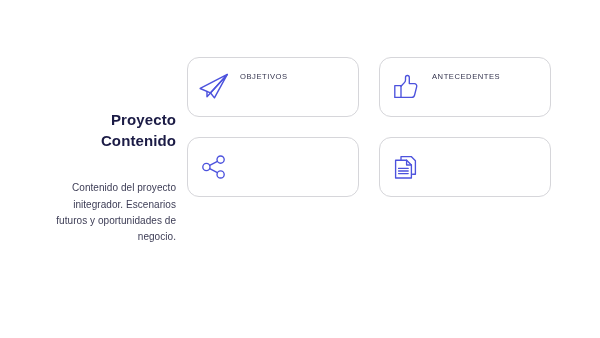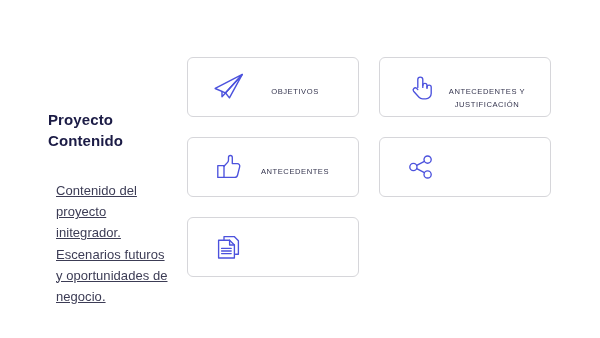--- a/index.html
+++ b/index.html
@@ -19,61 +19,60 @@
     inset: 0;
     background: #ffffff;
   }
 
   
   #left-panel {
     position: absolute;
     left: 48px;
     top: 110px;
     width: 128px;
+    text-align: right;
   }
   #title {
     font-size: 15px;
     font-weight: bold;
     line-height: 1.38;
     color: #1b1b45;
     letter-spacing: 0.1px;
     margin: 0;
   }
   #subtitle {
-    margin: 8px;
+    margin: 0;
     margin-top: 29px;
-    font-size: 13px;
+    font-size: 10px;
     line-height: 1.62;
     color: #3c3c55;
     letter-spacing: 0.05px;
-    text-decoration: underline;
   }
 
   
   #card-grid {
     position: absolute;
     left: 187px;
     top: 57px;
     width: 364px;
     display: grid;
     grid-template-columns: 172px 172px;
     grid-template-rows: 60px 60px 60px;
     column-gap: 20px;
     row-gap: 20px;
   }
   .card {
     background: #ffffff;
     border: 1px solid #d6d6da;
-    border-radius: 6px;
+    border-radius: 12px;
     display: flex;
     align-items: flex-start;
-    padding: 15px;
+    padding: 0;
     position: relative;
     box-sizing: border-box;
-    text-align: center;
   }
   .card-icon {
     width: 52px;
     min-width: 52px;
     height: 100%;
     display: flex;
     align-items: center;
     justify-content: center;
   }
   .card-icon svg {
@@ -111,33 +110,20 @@
           <path d="M12.6 21.6 L28.5 4.2 L16.4 26.2 L12.8 21.7 Z"></path>
           <path d="M9.4 20.2 L9.4 25.1 L12.7 21.7"></path>
         </svg>
       </div>
       <div class="card-label">
         <span>OBJETIVOS</span>
       </div>
     </div>
 
 
-    <div class="card">
-      <div class="card-icon">
-        <svg width="32" height="32" viewBox="0 0 32 32" fill="none" stroke="#4c52dd" stroke-width="1.35" stroke-linejoin="round" stroke-linecap="round">
-          <path d="M12.8 16.6 L12.8 8.6 a2.5 2.5 0 0 1 5 0 L17.8 16.4"></path>
-          <path d="M17.8 14.4 a2.1 2.1 0 0 1 4.2 0 L22 17.4"></path>
-          <path d="M22 16.2 a2.1 2.1 0 0 1 4.2 0 L26.2 22.4 a5.4 5.4 0 0 1 -5.4 5.4 L17.6 27.8 a5 5 0 0 1 -3.6 -1.6 L8.6 20.2 a2.1 2.1 0 0 1 3 -2.9 L12.8 18.6"></path>
-        </svg>
-      </div>
-      <div class="card-label">
-        <span>ANTECEDENTES Y</span>
-        <span class="line2">JUSTIFICACIÓN</span>
-      </div>
-    </div>
 
     <div class="card">
       <div class="card-icon">
         <svg width="32" height="32" viewBox="0 0 32 32" fill="none" stroke="#4c52dd" stroke-width="1.35" stroke-linejoin="round" stroke-linecap="round">
           <rect x="4.8" y="14.6" width="6.2" height="11.8"></rect>
           <path d="M11 15.2 L14.6 11.4 a3.4 3.4 0 0 0 0.9 -2.3 L15.5 6.4 a1.9 1.9 0 0 1 3.8 0 L19.3 12.6 L24.4 12.6 a2.4 2.4 0 0 1 2.3 3 L24.6 24 a3.1 3.1 0 0 1 -3 2.4 L11 26.4"></path>
         </svg>
       </div>
       <div class="card-label">
         <span>ANTECEDENTES</span>

